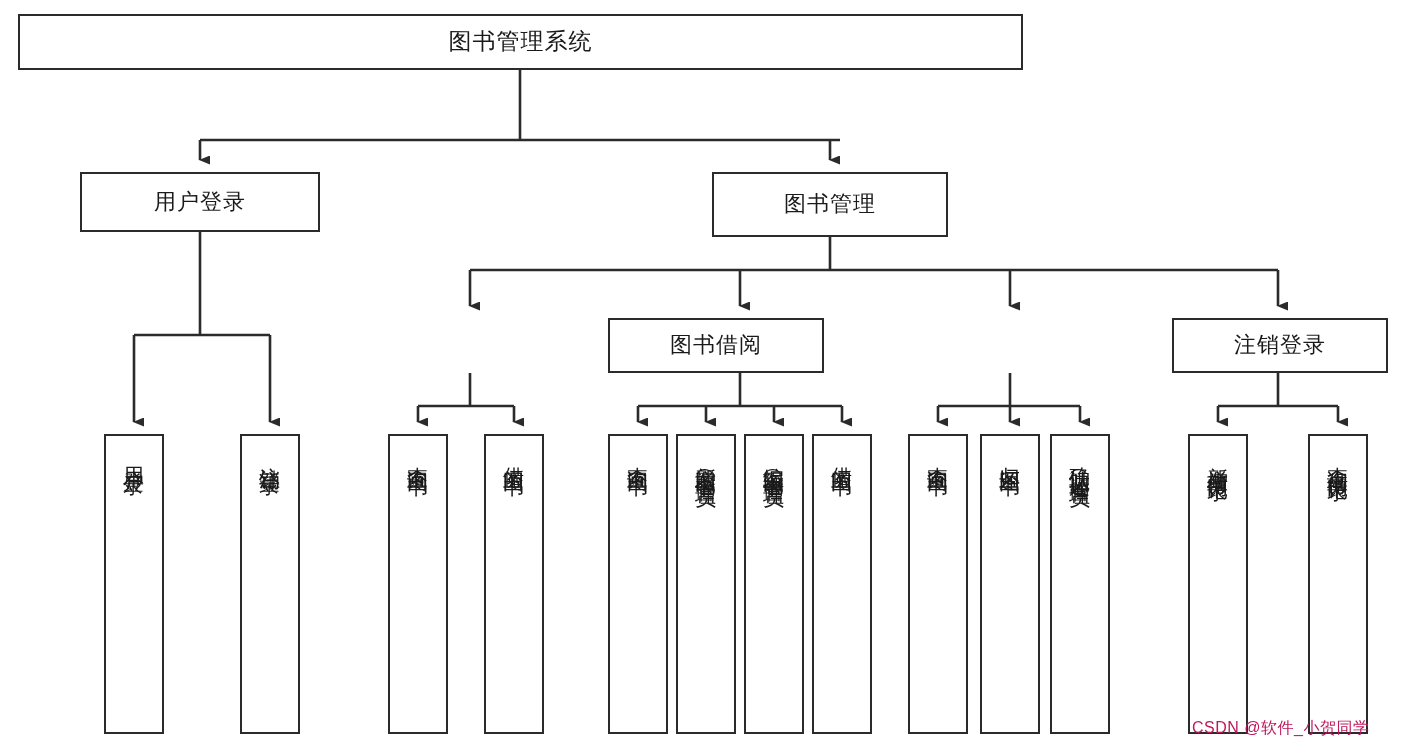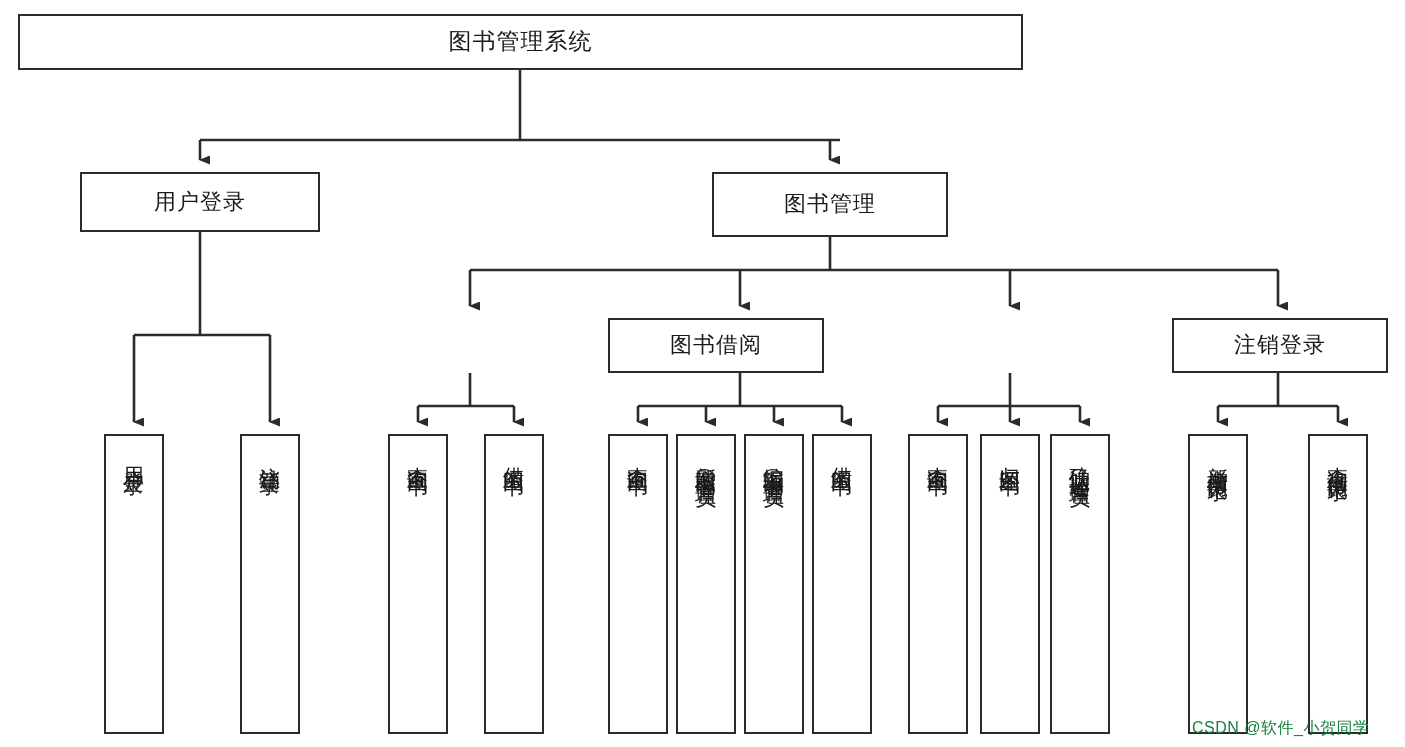--- a/index.html
+++ b/index.html
@@ -53,21 +53,21 @@
     letter-spacing: 3px;
     line-height: 1.0;
     white-space: nowrap;
   }
   .node.root .label {
     font-size: 23px;
   }
   .watermark {
     position: absolute;
     font-size: 16px;
-    color: #15803d;
+    color: #be185d;
     letter-spacing: 0.5px;
     white-space: nowrap;
     user-select: none;
   }
 </style>
 </head>
 <body>
 
 <div id="canvas">
 

